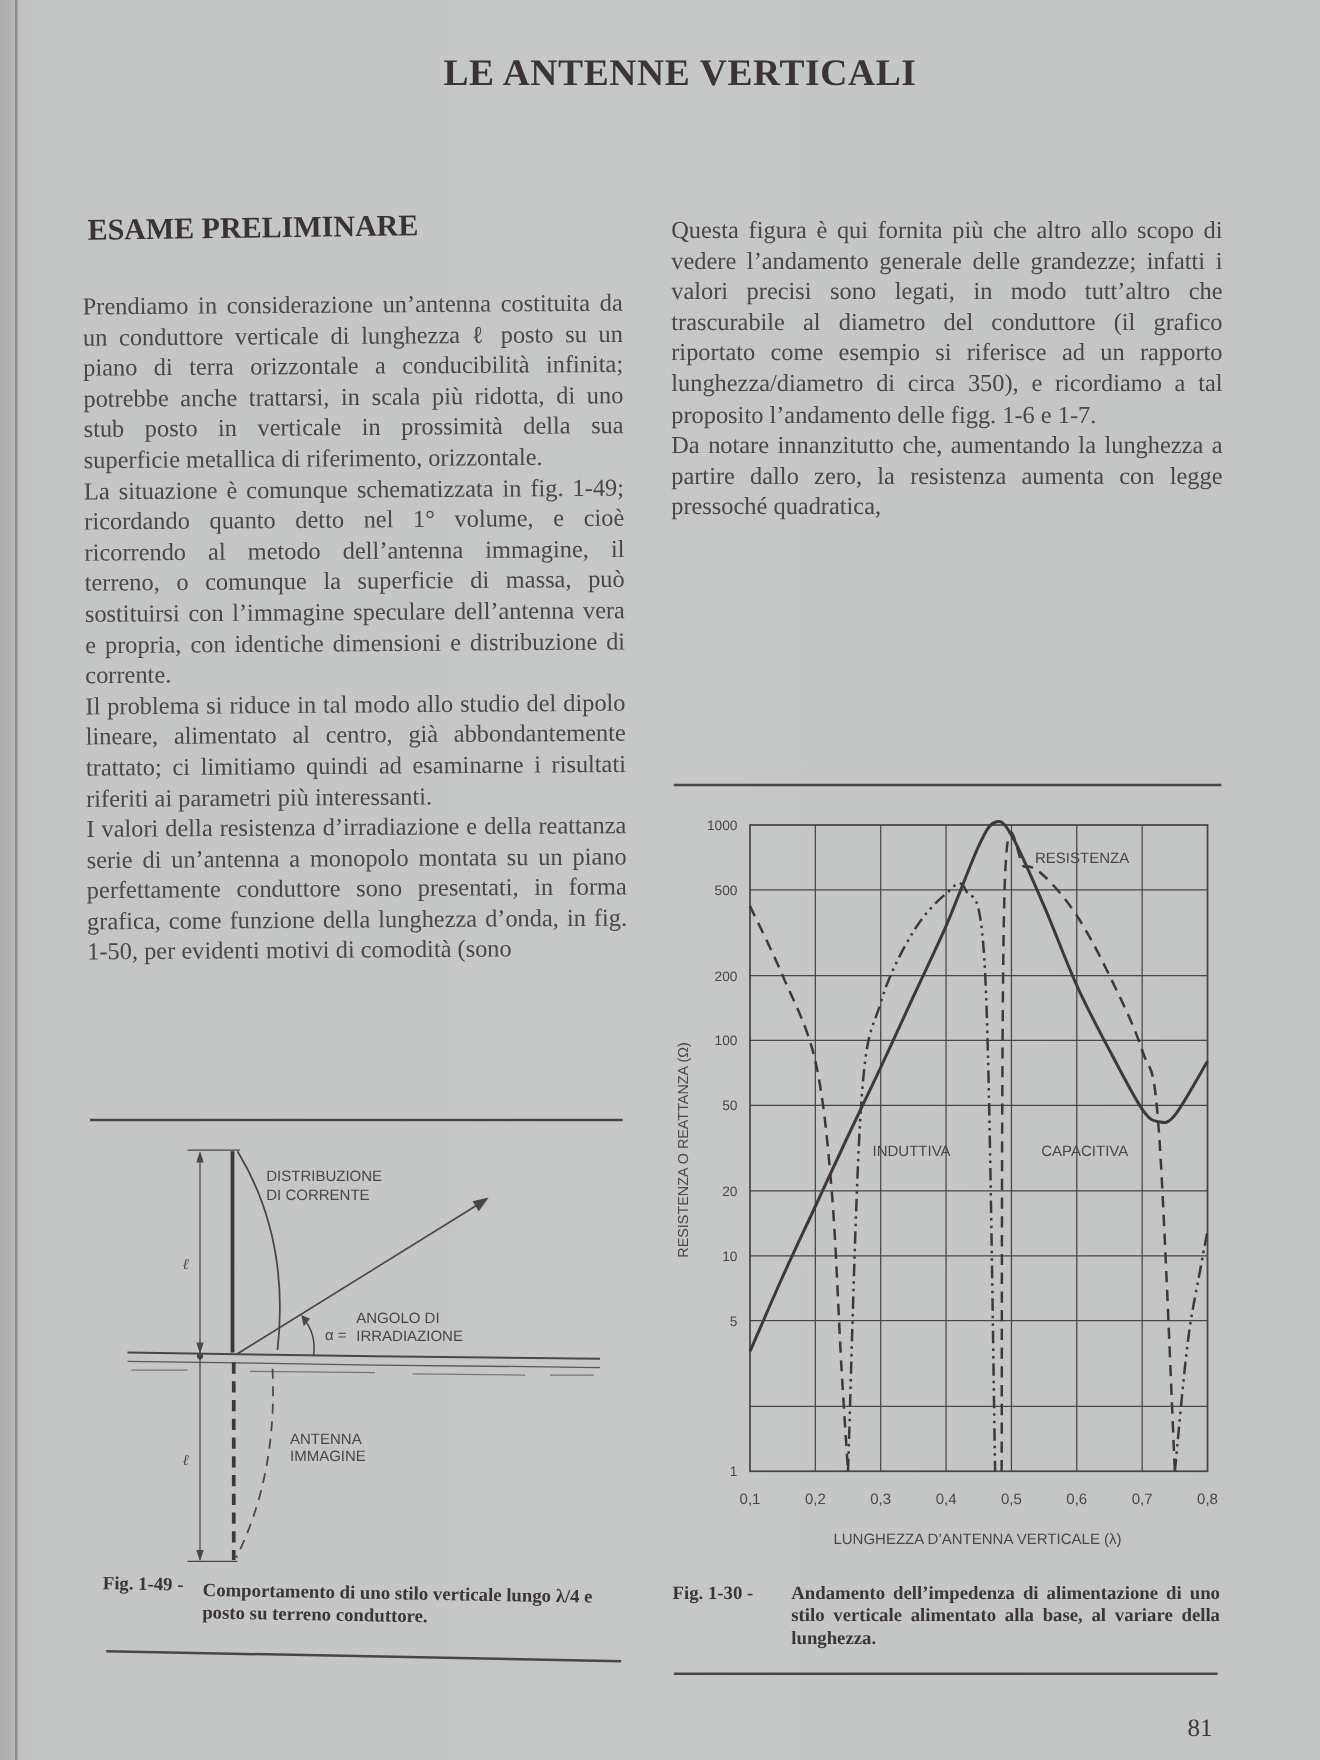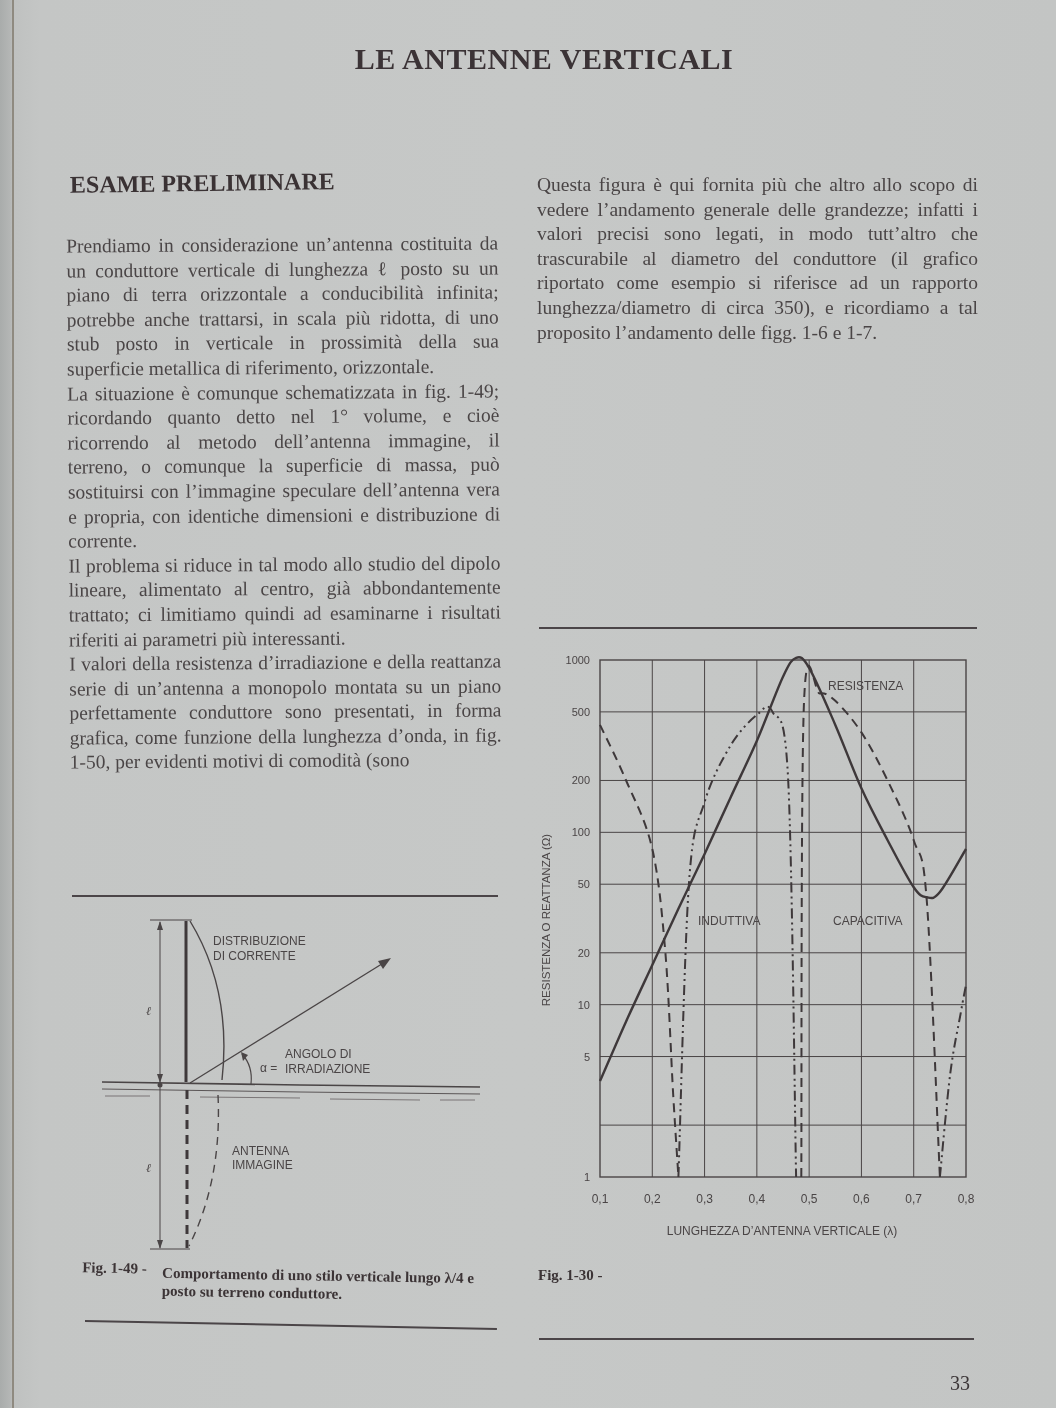--- a/index.html
+++ b/index.html
@@ -54,20 +54,21 @@
 
   <div class="col col-left">
     <p>Prendiamo in considerazione un’antenna costituita da un conduttore verticale di lunghezza ℓ posto su un piano di terra orizzontale a conducibilità infinita; potrebbe anche trattarsi, in scala più ridotta, di uno stub posto in verticale in prossimità della sua superficie metallica di riferimento, orizzontale.</p>
     <p>La situazione è comunque schematizzata in fig. 1-49; ricordando quanto detto nel 1° volume, e cioè ricorrendo al metodo dell’antenna immagine, il terreno, o comunque la superficie di massa, può sostituirsi con l’immagine speculare dell’antenna vera e propria, con identiche dimensioni e distribuzione di corrente.</p>
     <p>Il problema si riduce in tal modo allo studio del dipolo lineare, alimentato al centro, già abbondantemente trattato; ci limitiamo quindi ad esaminarne i risultati riferiti ai parametri più interessanti.</p>
     <p>I valori della resistenza d’irradiazione e della reattanza serie di un’antenna a monopolo montata su un piano perfettamente conduttore sono presentati, in forma grafica, come funzione della lunghezza d’onda, in fig. 1-50, per evidenti motivi di comodità (sono</p>
   </div>
 
   <div class="col col-right">
     <p>Questa figura è qui fornita più che altro allo scopo di vedere l’andamento generale delle grandezze; infatti i valori precisi sono legati, in modo tutt’altro che trascurabile al diametro del conduttore (il grafico riportato come esempio si riferisce ad un rapporto lunghezza/diametro di circa 350), e ricordiamo a tal proposito l’andamento delle figg. 1-6 e 1-7.</p>
+    <p>Da notare innanzitutto che, aumentando la lunghezza a partire dallo zero, la resistenza aumenta con legge pressoché quadratica,</p>
   </div>
 
   <div class="rule" style="left:72px; top:895px; width:426px;"></div>
   <div class="rule" style="left:539px; top:627px; width:438px;"></div>
   <div class="rule" style="left:85px; top:1320px; width:412px; transform: rotate(1.1deg); transform-origin: left center;"></div>
   <div class="rule" style="left:539px; top:1338px; width:435px;"></div>
 
   <svg style="position:absolute; left:90px; top:905px;" width="410" height="360" viewBox="90 905 410 360">
 
     <path d="M102 1082 L300 1085 L480 1087" stroke="#4a4546" stroke-width="1.6" fill="none"></path>
@@ -159,16 +160,17 @@
       </g>
     <text id="ann-res" class="fig-label" x="828" y="690">RESISTENZA</text>
     <text class="fig-label" x="698" y="925">INDUTTIVA</text>
     <text class="fig-label" x="833" y="925">CAPACITIVA</text>
     <text class="fig-label" x="782" y="1235" text-anchor="middle">LUNGHEZZA D’ANTENNA VERTICALE (λ)</text>
     <text class="fig-label" x="550" y="920" text-anchor="middle" transform="rotate(-90 550 920)" style="font-size:11.5px;">RESISTENZA O REATTANZA (Ω)</text>
   </svg>
 
   <div class="caption" style="left:538px; top:1266px; width:440px; height:60px;">
     <span class="fig-no">Fig. 1-30 -</span>
+    <span class="fig-text" style="left:95px; width:343px; text-align:justify;">Andamento dell’impedenza di alimentazione di uno stilo verticale alimentato alla base, al variare della lunghezza.</span>
   </div>
 
-  <div class="page-number">33</div>
+  <div class="page-number">81</div>
 </div>
 
 </body></html>

